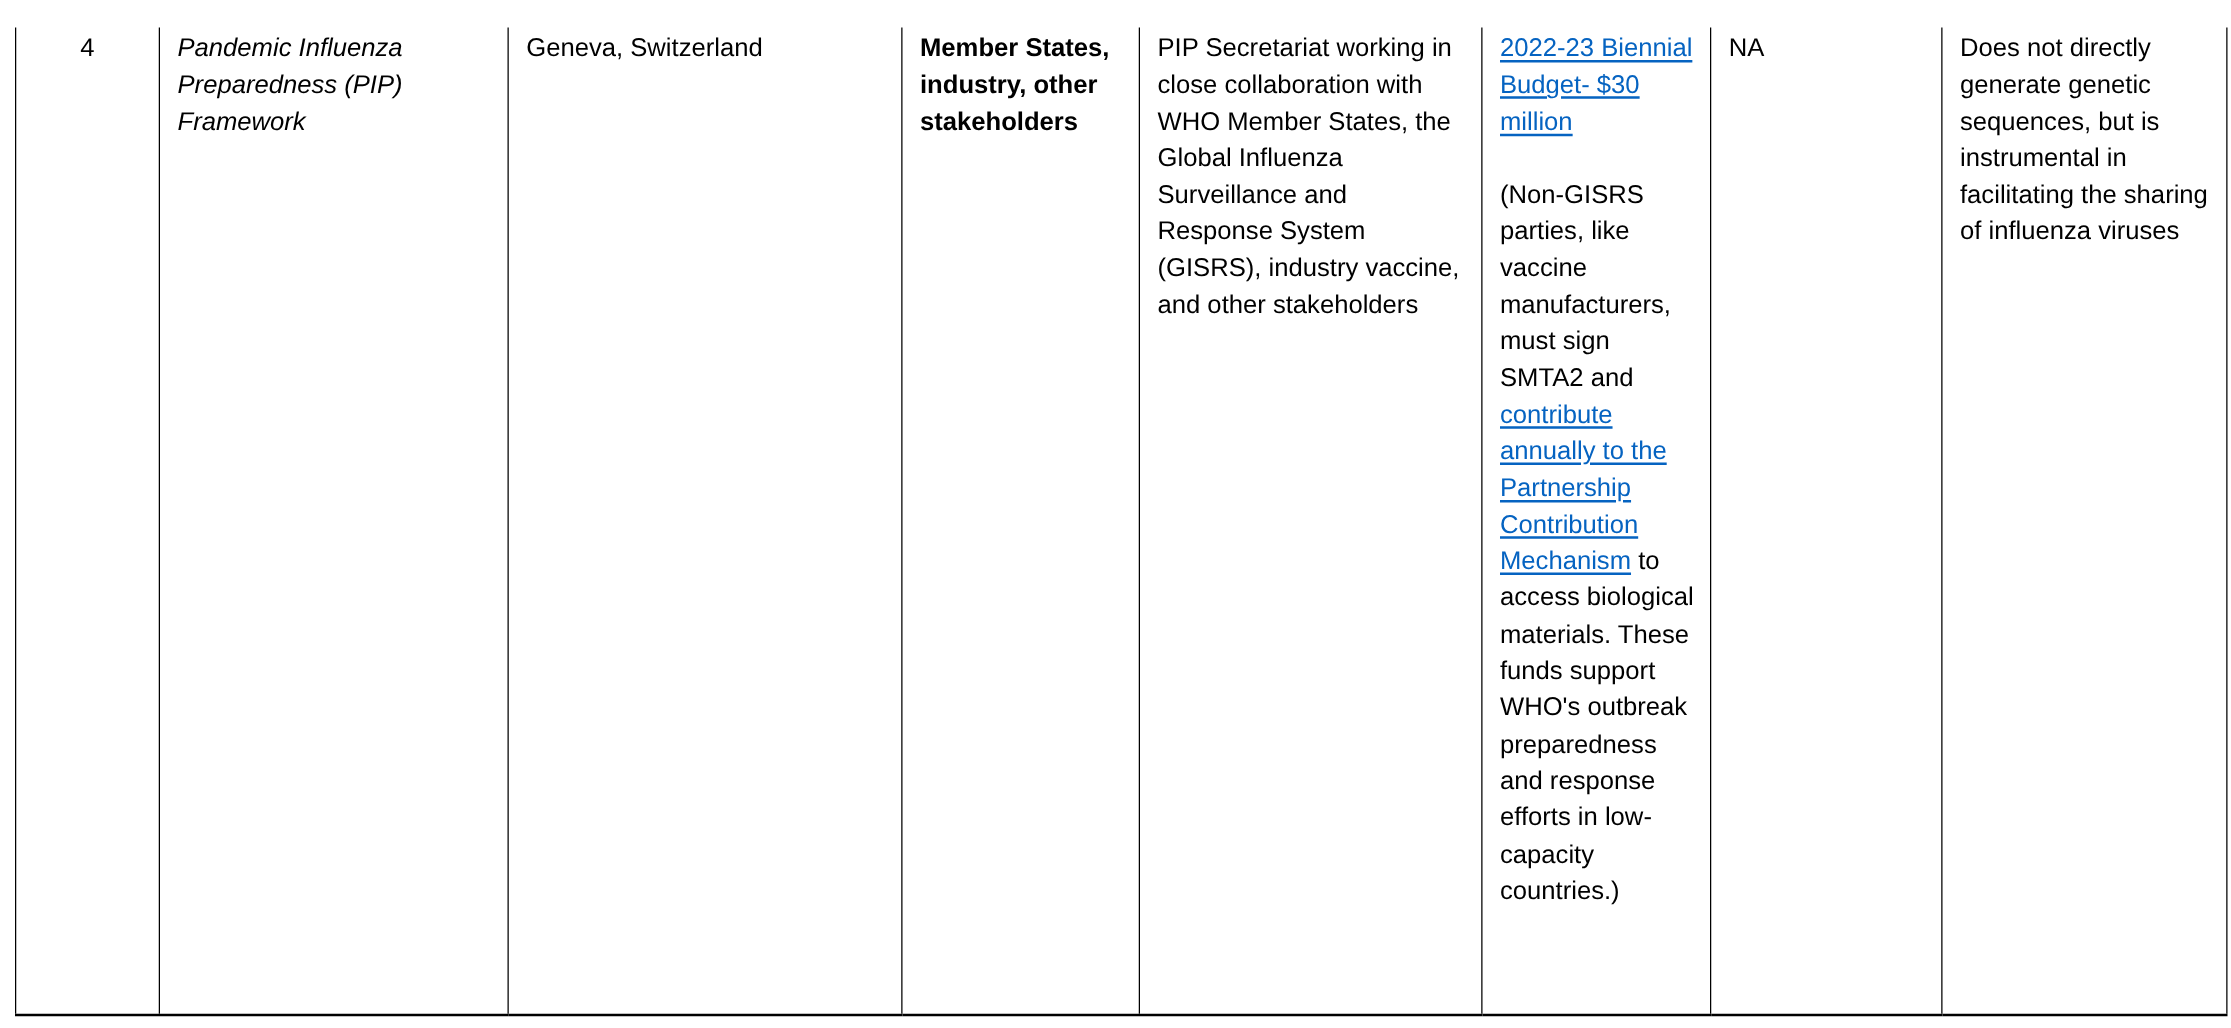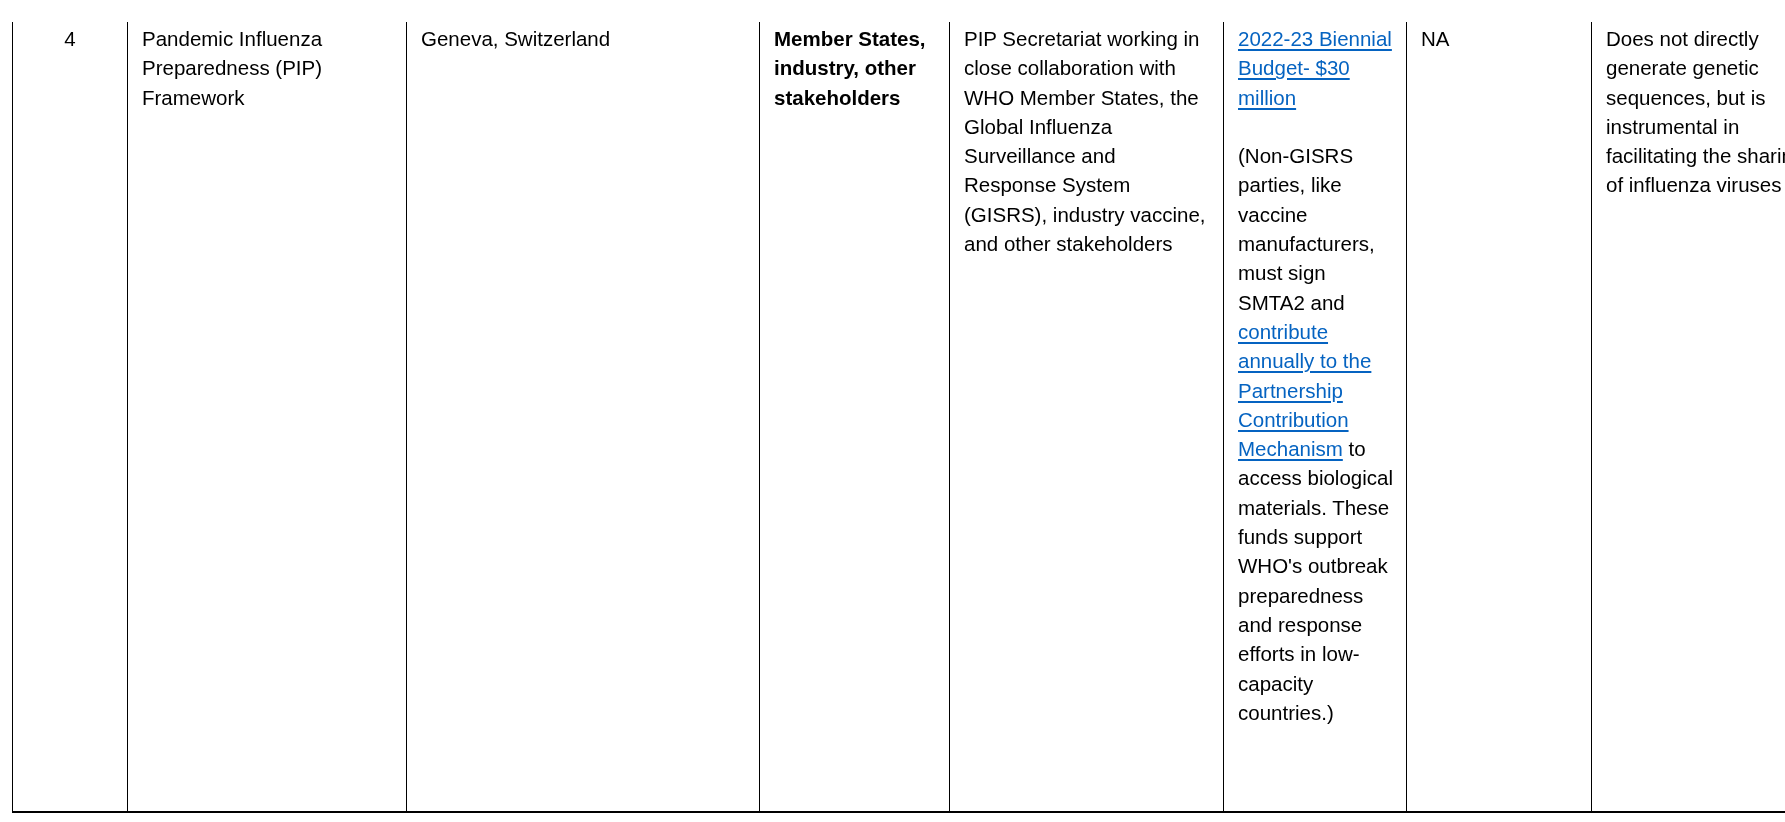--- a/index.html
+++ b/index.html
@@ -29,22 +29,22 @@
       border-bottom: 2px solid #000;
       vertical-align: top;
       padding: 2px 13px 0 14px;
       font-size: 20.5px;
       line-height: 29.3px;
       height: 790px;
       box-sizing: border-box;
       word-wrap: break-word;
     }
     .col-num { width: 115px; text-align: center; }
-    .col-name { width: 279px; }
-    .col-loc { width: 353px; }
+    .col-name { width: 279px; font-style: italic; }
+    .col-loc { width: 315px; }
     .col-members { width: 190px; font-weight: bold; }
     .col-gov { width: 274px; }
     .col-budget { width: 183px; }
     .col-na { width: 185px; margin-left: 37px; }
     .col-role { width: 228px; margin-top: 32px; }
     .cell-num { padding-left: 0 !important; padding-right: 0 !important; }
     a.doc-link {
       color: #0563C1;
       text-decoration: underline;
       text-underline-offset: 3px;

